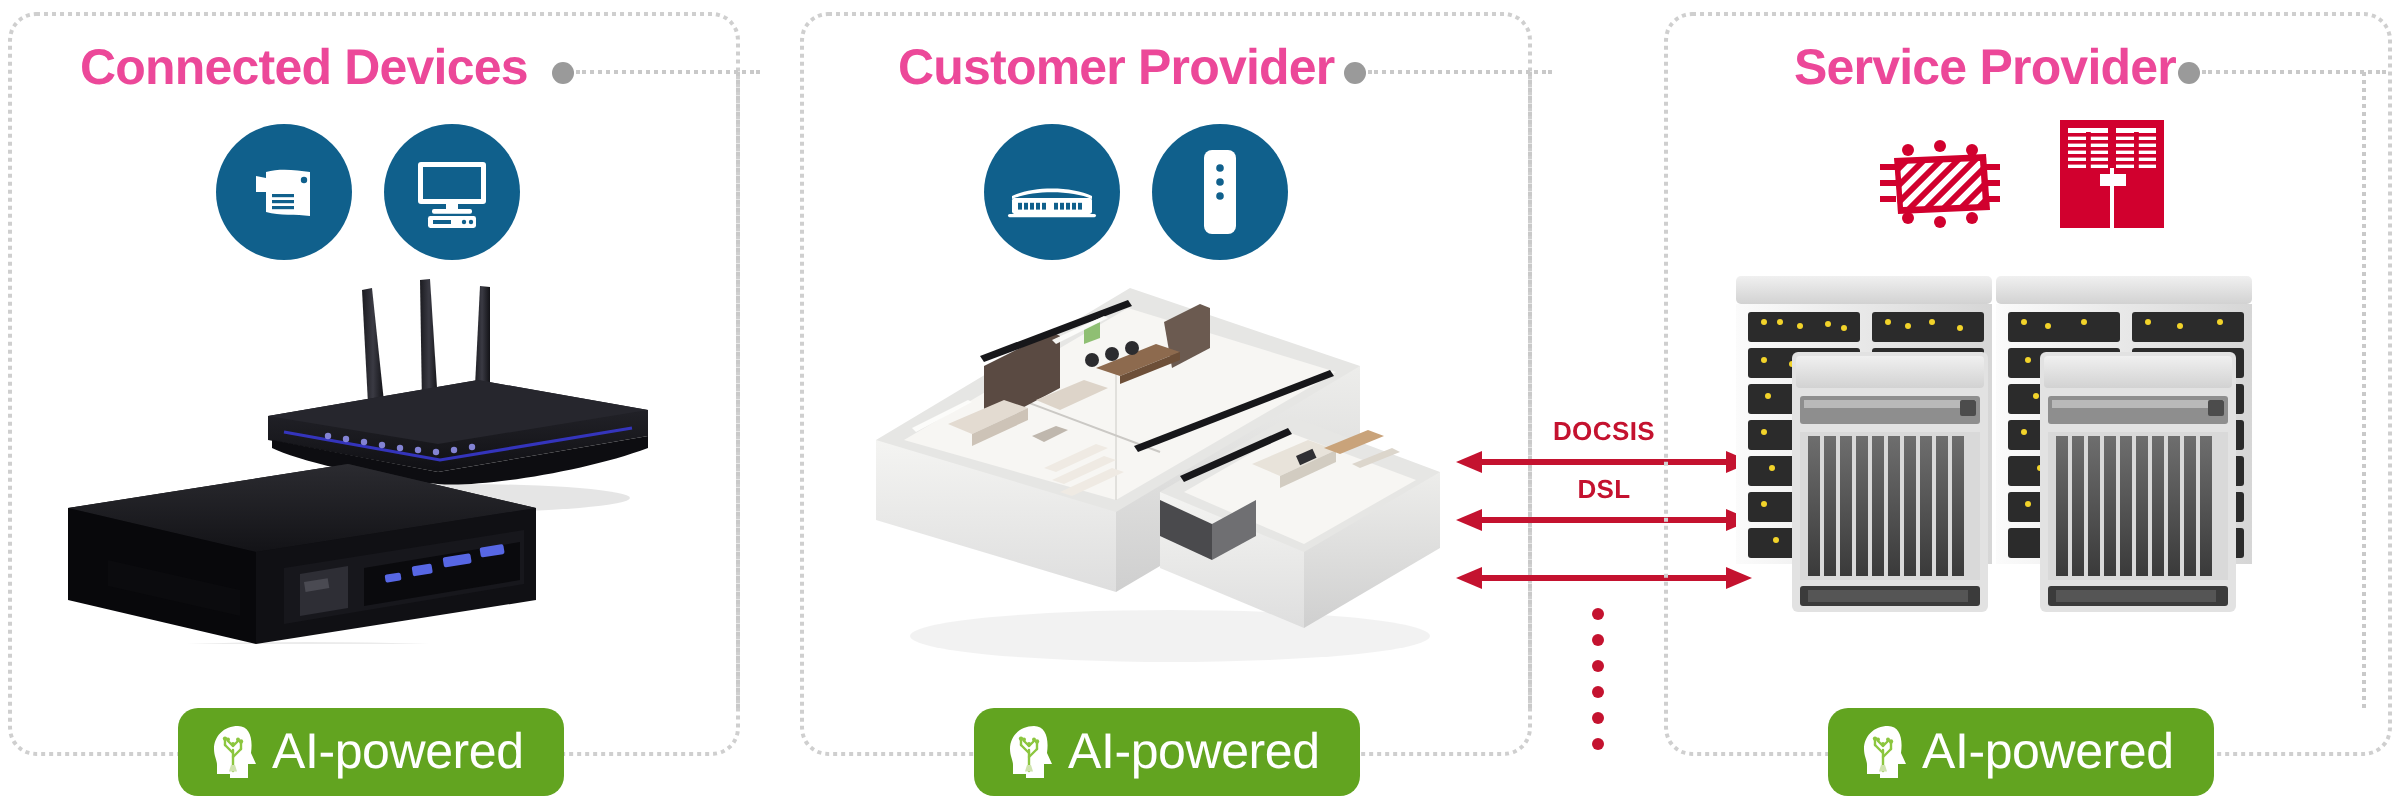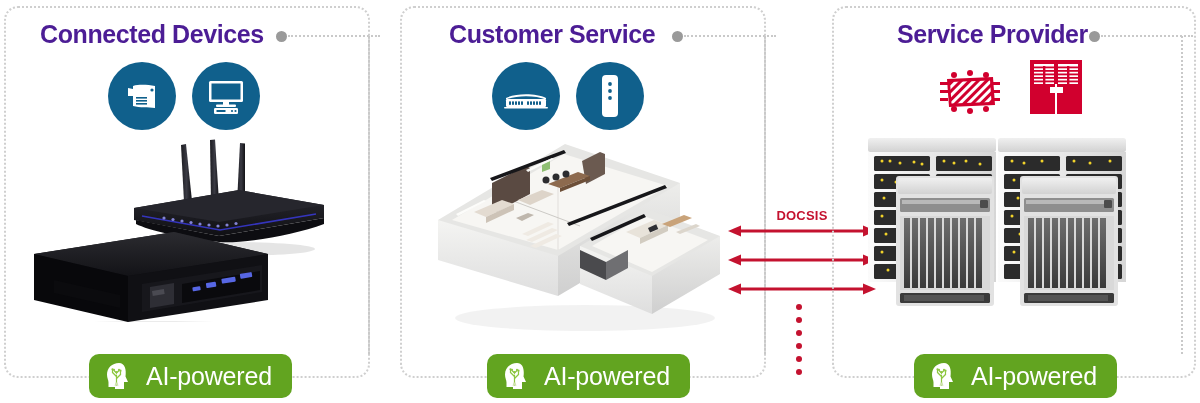--- a/index.html
+++ b/index.html
@@ -23,21 +23,21 @@
   }
   #panel-devices{left:4px;  top:6px; width:366px; height:372px;}
   #panel-premise{left:400px;top:6px; width:366px; height:372px;}
   #panel-provider{left:832px;top:6px;width:364px; height:372px;}
 
   
   .panel-title{
     position:absolute;
     font-size:25px;
     font-weight:bold;
-    color:#4c1d95;
+    color:#ec4899;
     letter-spacing:-0.4px;
     white-space:nowrap;
     top:20px;
   }
   #title-devices{left:40px;}
   #title-premise{left:449px;}
   #title-provider{left:897px;}
 
   
   .conn{position:absolute;}
@@ -106,21 +106,21 @@
   .ellipsis-dots i{display:block;width:6px;height:6px;border-radius:50%;background:#C4122F;}
 
   
   .ai-pill{
     position:absolute;
     height:44px;
     background:#62A420;
     border-radius:10px;
     display:flex;align-items:center;
     padding:0 20px 0 14px;
-    gap:11px;
+    gap:1px;
     box-sizing:border-box;
   }
   .ai-pill .ai-label{
     color:#ffffff;font-size:25px;font-weight:normal;
     letter-spacing:-0.2px;white-space:nowrap;
   }
   .ai-pill svg{display:block;flex:none;}
   #ai-devices{left:89px; top:354px;}
   #ai-premise{left:487px;top:354px;}
   #ai-provider{left:914px;top:354px;}
@@ -253,21 +253,21 @@
           <circle cx="17.5" cy="10.7" r="1.1"></circle>
         <circle cx="13.5" cy="12" r="1"></circle>
       </g>
       <path d="M11.5 25.8 L15.5 25.8 L14.5 22.5 L12.5 22.5 Z" fill="#CFE3AE"></path>
     </svg>
     <span class="ai-label">AI-powered</span>
   </div>
 
   <div class="panel" id="panel-premise"></div>
 
-  <div class="panel-title" id="title-premise">Customer Service</div>
+  <div class="panel-title" id="title-premise">Customer Provider</div>
 
   <div class="conn" id="conn-premise">
     <span class="dot"></span>
     <span class="hline"></span>
     <span class="vline"></span>
   </div>
 
   <div class="icon-row" id="icons-premise">
     <div class="circ">
       <svg width="48" height="34" viewBox="0 0 48 34">
@@ -398,20 +398,21 @@
   </div>
 
   <div id="links">
     <div class="link-label" id="label-docsis">DOCSIS</div>
     <svg class="arrow" id="arrow-docsis" viewBox="0 0 148 14">
       <line x1="12" y1="7" x2="136" y2="7" stroke="#C4122F" stroke-width="3"></line>
       <path d="M0 7 L13 1.5 L13 12.5 Z" fill="#C4122F"></path>
       <path d="M148 7 L135 1.5 L135 12.5 Z" fill="#C4122F"></path>
     </svg>
 
+    <div class="link-label" id="label-dsl">DSL</div>
     <svg class="arrow" id="arrow-dsl" viewBox="0 0 148 14">
       <line x1="12" y1="7" x2="136" y2="7" stroke="#C4122F" stroke-width="3"></line>
       <path d="M0 7 L13 1.5 L13 12.5 Z" fill="#C4122F"></path>
       <path d="M148 7 L135 1.5 L135 12.5 Z" fill="#C4122F"></path>
     </svg>
 
     <svg class="arrow" id="arrow-pon" viewBox="0 0 148 14">
       <line x1="12" y1="7" x2="136" y2="7" stroke="#C4122F" stroke-width="3"></line>
       <path d="M0 7 L13 1.5 L13 12.5 Z" fill="#C4122F"></path>
       <path d="M148 7 L135 1.5 L135 12.5 Z" fill="#C4122F"></path>

